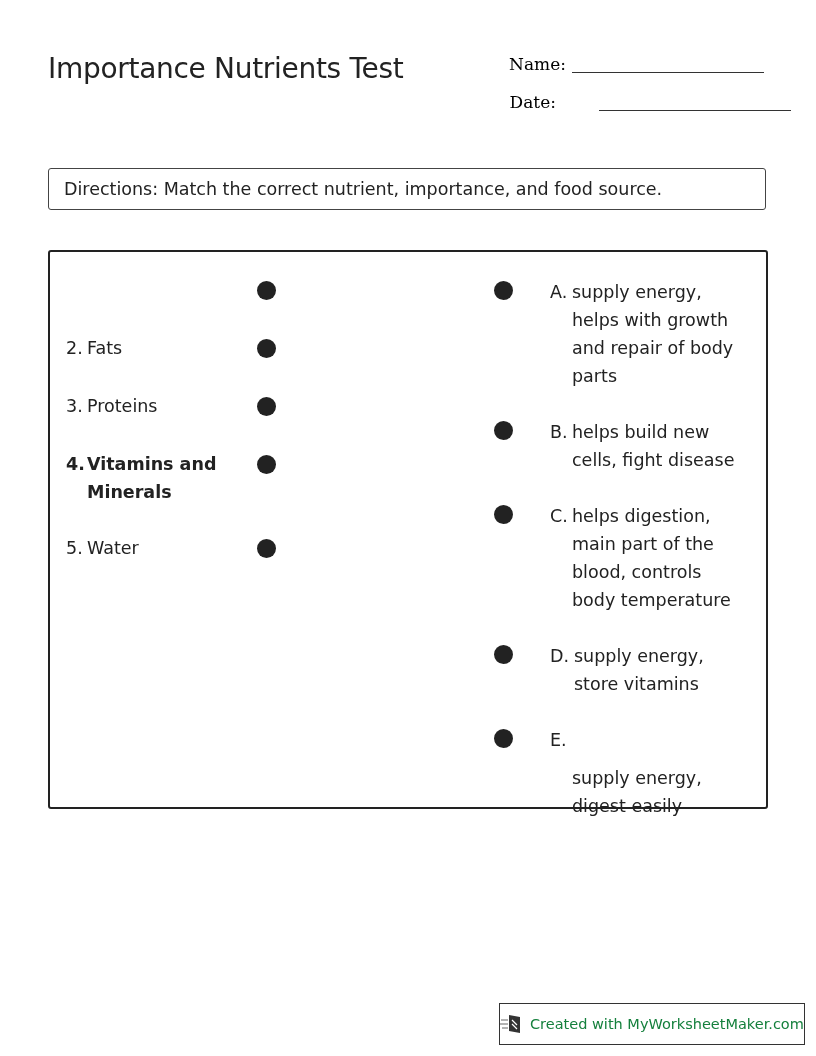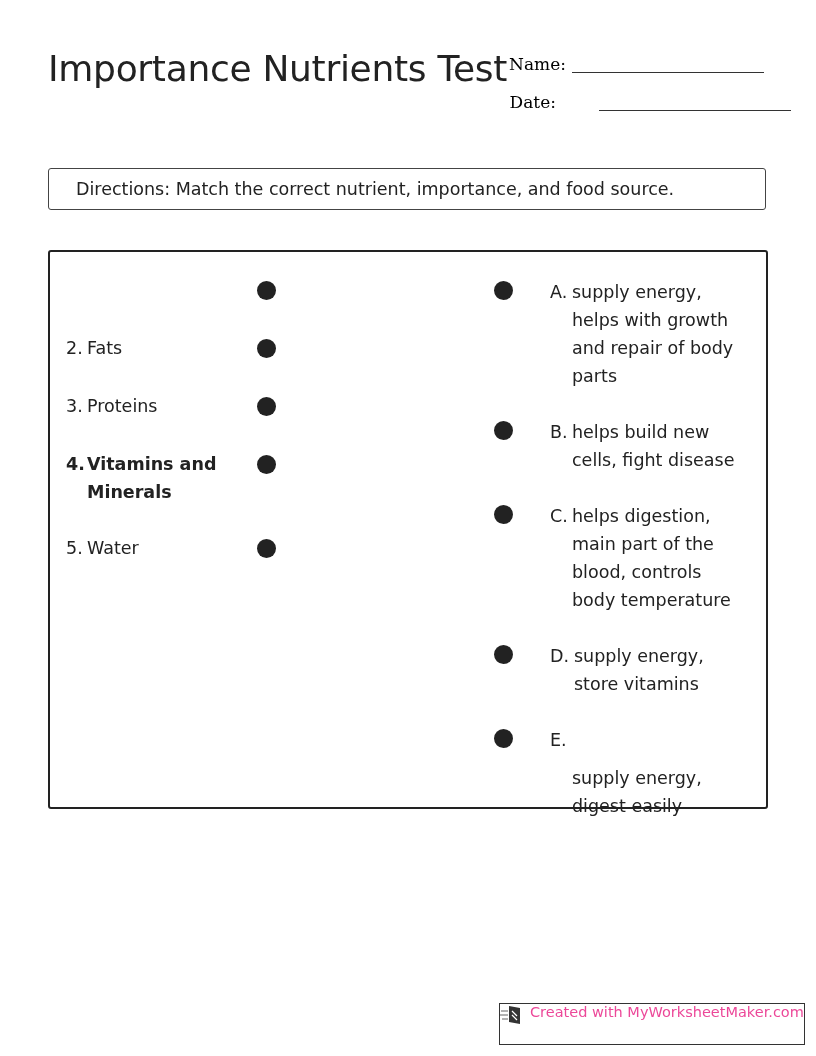--- a/index.html
+++ b/index.html
@@ -1,30 +1,30 @@
 <!DOCTYPE html>
 <html><head>
   <meta charset="utf-8">
   <style>
     html, body { margin: 0; padding: 0; background: #ffffff; }
     body { width: 816px; height: 1056px; position: relative; overflow: hidden; color: #222222; font-family: "DejaVu Sans", sans-serif; }
-    .title { position: absolute; left: 48px; top: 47px; font-size: 36px; font-weight: normal; color: #222; letter-spacing: -0.3px; white-space: nowrap; margin: 0; line-height: 44px; }
+    .title { position: absolute; left: 48px; top: 47px; font-size: 28px; font-weight: normal; color: #222; letter-spacing: -0.3px; white-space: nowrap; margin: 0; line-height: 44px; }
     .field-row { position: absolute; display: flex; align-items: flex-end; font-family: "DejaVu Serif", serif; font-size: 17px; color: #000000; }
     .field-row .lbl { text-align: right; width: 66px; margin-right: 6px; line-height: 20px; }
     .field-row .line { width: 192px; border-bottom: 1.5px solid #333; height: 1px; margin-bottom: 1px; }
-    .directions { position: absolute; left: 48px; top: 168px; width: 718px; height: 42px; border: 1.5px solid #444; border-radius: 3px; box-sizing: border-box; font-size: 17.5px; padding-left: 27px; line-height: 40px; white-space: nowrap; }
+    .directions { position: absolute; left: 48px; top: 168px; width: 718px; height: 42px; border: 1.5px solid #444; border-radius: 3px; box-sizing: border-box; font-size: 17.5px; padding-left: 15px; line-height: 40px; white-space: nowrap; }
     .match-box { position: absolute; left: 48px; top: 250px; width: 720px; height: 559px; border: 2.5px solid #222; border-radius: 3px; box-sizing: border-box; }
     .left-item { position: absolute; left: 16px; font-size: 17.5px; line-height: 28px; }
     .left-item .num { display: inline-block; width: 21px; }
     .left-item .txt { display: inline-block; vertical-align: top; }
     .dot { position: absolute; width: 19px; height: 19px; border-radius: 50%; background: #222; }
     .right-item { position: absolute; left: 500px; font-size: 17.5px; line-height: 28px; display: flex; }
     .right-item .letter { width: 22px; }
     .right-item .txt { width: 180px; }
-    .footer { position: absolute; left: 499px; top: 1003px; width: 306px; height: 42px; border: 1.5px solid #333; box-sizing: border-box; display: flex; font-size: 14.5px; color: #ec4899; white-space: nowrap; }
+    .footer { position: absolute; left: 499px; top: 1003px; width: 306px; height: 42px; border: 1.5px solid #333; box-sizing: border-box; display: flex; align-items: center; font-size: 14.5px; color: #15803d; white-space: nowrap; }
     .footer svg { margin-right: 6px; }
   </style>
 </head>
 <body>
 
 <h1 class="title">Importance Nutrients Test</h1>
 
 <div class="field-row" style="left:500px; top:54px;">
   <span class="lbl">Name:</span>
   <span class="line"></span>

